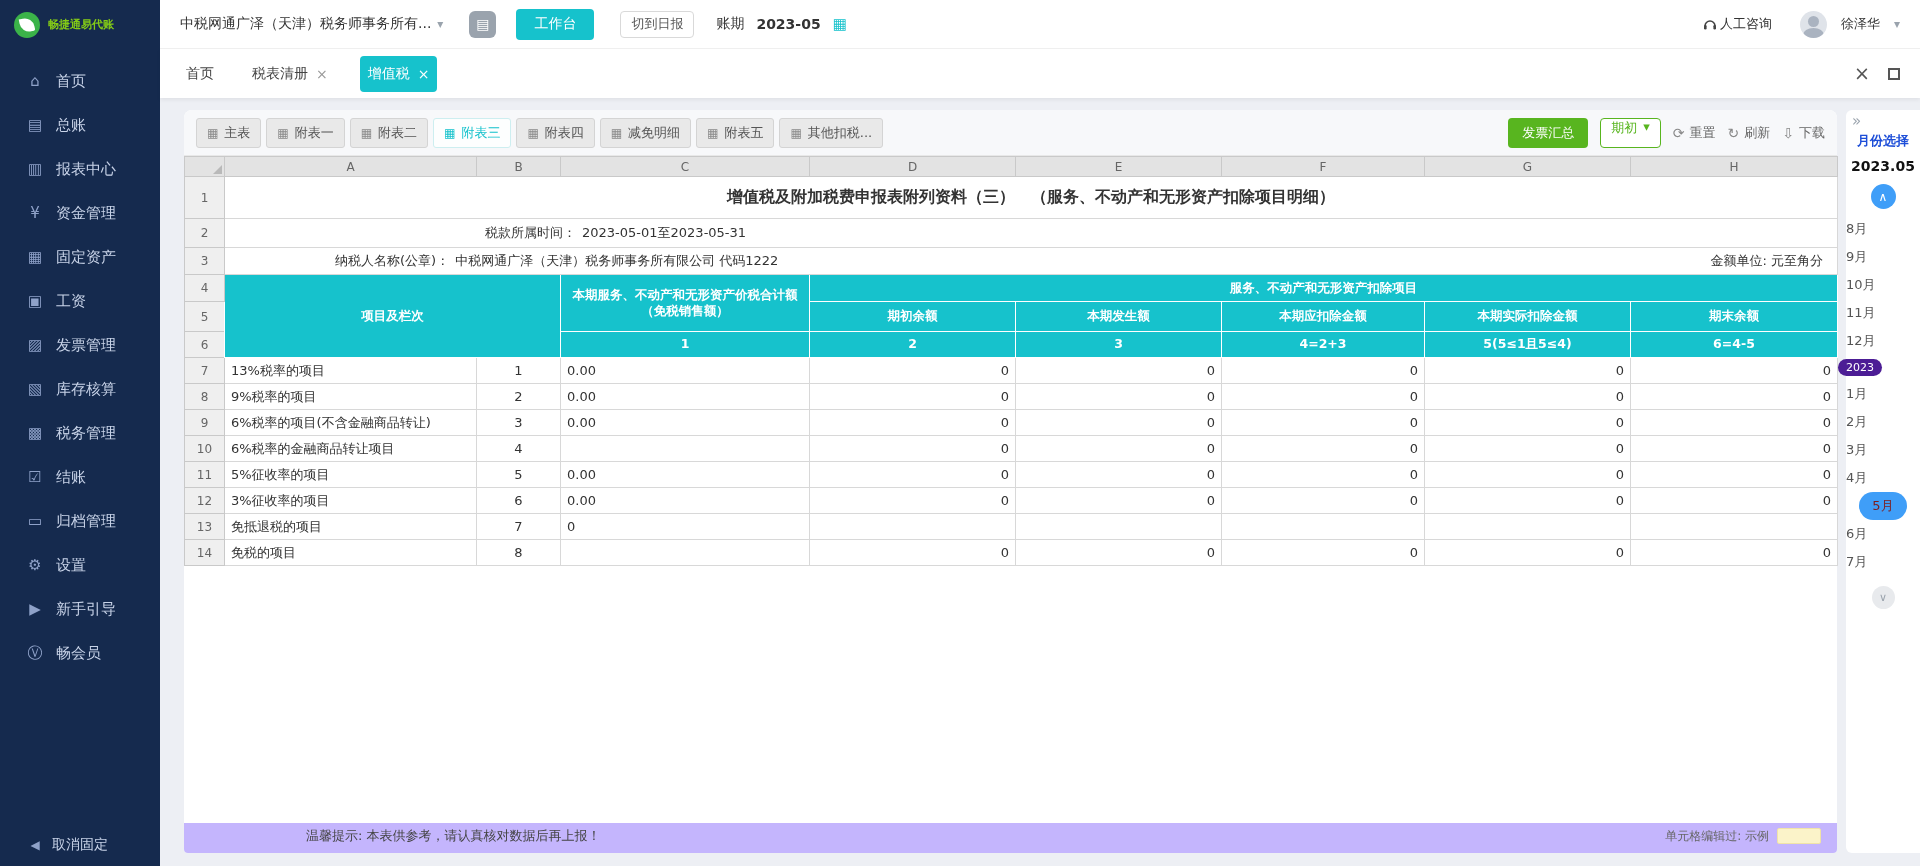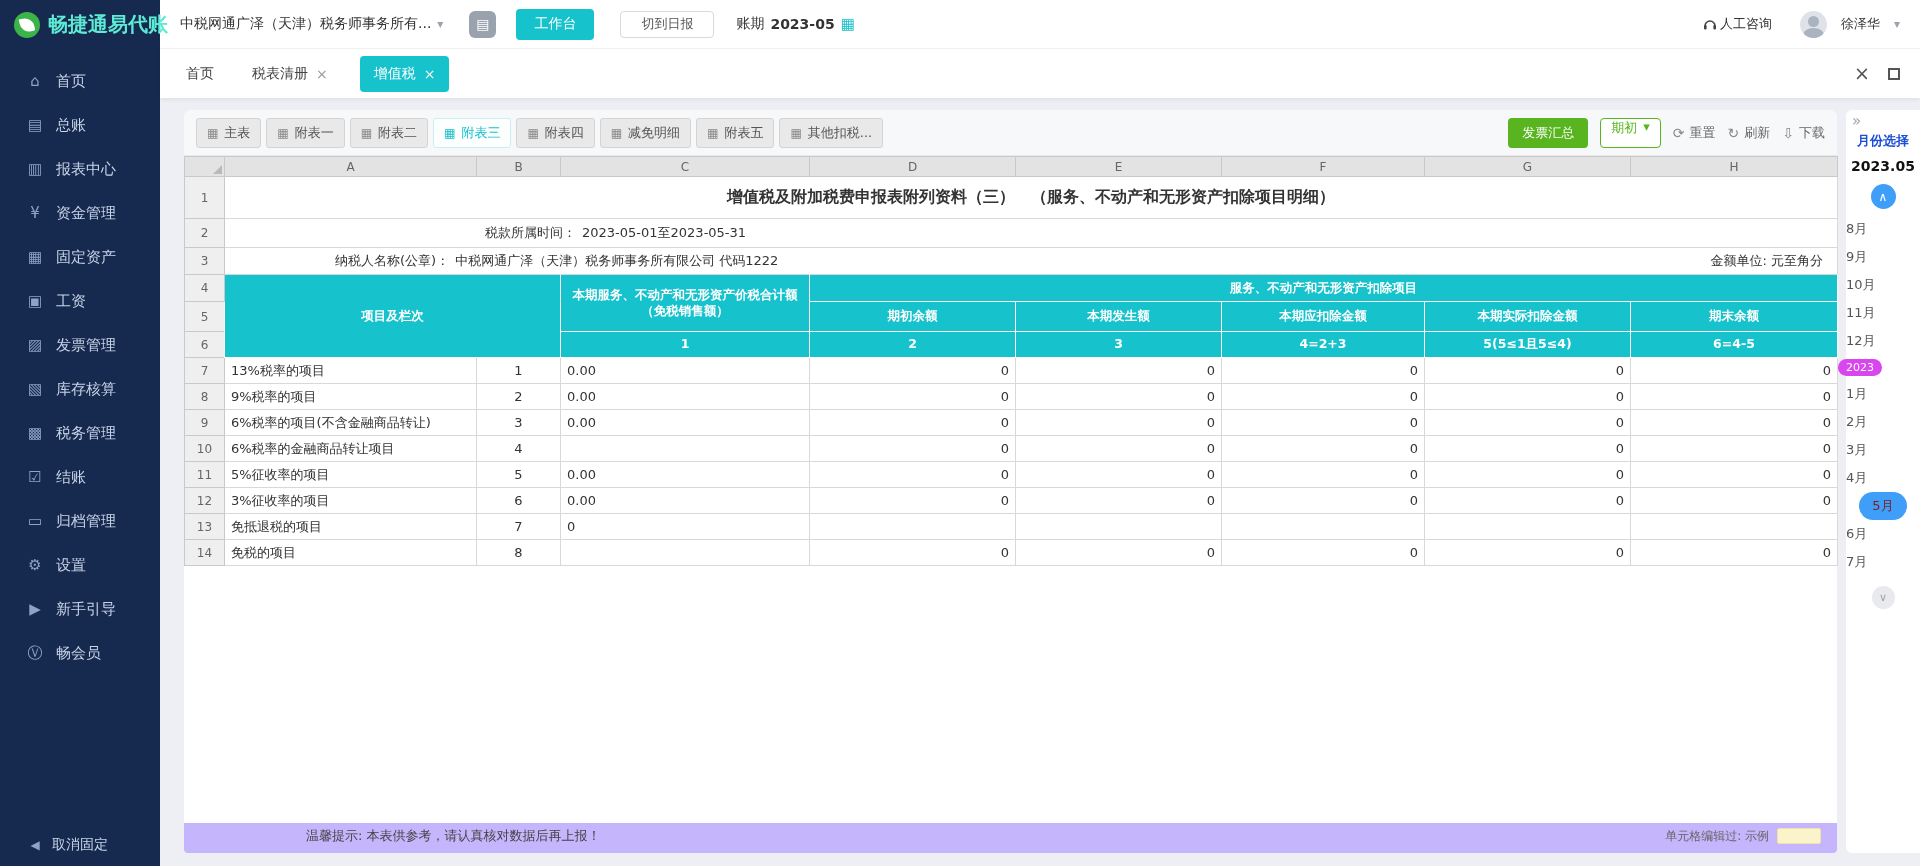--- a/index.html
+++ b/index.html
@@ -5,53 +5,53 @@
   * { box-sizing: border-box; margin: 0; padding: 0; }
   html,body { width:1920px; height:866px; overflow:hidden; }
   body { font-family:"DejaVu Sans","Liberation Sans",sans-serif; font-size:14px; color:#333; background:#edeff4; }
   .app { display:flex; width:1920px; height:866px; }
 
   
   .sidebar { width:160px; background:#152a4e; color:#c8d3e8; flex:0 0 160px; display:flex; flex-direction:column; position:relative; }
   .logo-row { height:49px; display:flex; align-items:center; padding-left:14px; gap:8px; }
   .logo-mark { width:26px; height:26px; border-radius:50%; background:#3bb349; position:relative; flex:0 0 26px; }
   .logo-mark::after { content:""; position:absolute; inset:6px; background:#fff; border-radius:0 70% 10% 70%; transform:rotate(-12deg); }
-  .logo-text { color:#5eead4; font-weight:bold; font-size:20px; white-space:nowrap; }
+  .logo-text { color:#84cc16; font-weight:bold; font-size:11px; white-space:nowrap; }
   .side-menu { padding-top:10px; }
   .side-item { height:44px; display:flex; align-items:center; padding-left:26px; gap:12px; cursor:pointer; font-size:15px; }
   .side-icon { width:18px; text-align:center; font-size:15px; color:#8fa2c9; }
   .sidebar-footer { position:absolute; bottom:0; left:0; right:0; height:42px; display:flex; align-items:center; padding-left:26px; gap:8px; font-size:14px; color:#c8d3e8; cursor:pointer; }
   .sidebar-footer .side-icon { font-size:12px; }
 
   
   .main { flex:1; display:flex; flex-direction:column; min-width:0; }
 
   
   .topbar { height:49px; background:#fff; display:flex; align-items:center; padding:0 20px; gap:14px; border-bottom:1px solid #f0f0f0; }
   .company { display:flex; align-items:center; gap:6px; max-width:300px; cursor:pointer; }
   .company-name { max-width:270px; overflow:hidden; text-overflow:ellipsis; white-space:nowrap; font-size:14px; color:#333; }
   .chev { color:#9aa3ad; font-size:12px; }
   .gray-iconbtn { width:27px; height:27px; border-radius:6px; background:#9aa3ad; color:#fff; display:flex; align-items:center; justify-content:center; font-size:14px; cursor:pointer; margin-left:12px; }
   .btn-workbench { height:31px; padding:0 18px; background:#16c2cc; color:#fff; border:none; border-radius:4px; font-size:14px; cursor:pointer; margin-left:6px; }
-  .btn-daily { height:27px; padding:0 20px; background:#fff; color:#555; border:1px solid #d9d9d9; border-radius:4px; font-size:13px; cursor:pointer; margin-left:12px; }
-  .period { display:flex; align-items:center; gap:6px; margin-left:8px; font-size:14px; color:#333; }
+  .btn-daily { height:27px; padding:0 10px; background:#fff; color:#555; border:1px solid #d9d9d9; border-radius:4px; font-size:13px; cursor:pointer; margin-left:12px; }
+  .period { display:flex; align-items:center; gap:12px; margin-left:8px; font-size:14px; color:#333; }
   .period-value { font-weight:bold; }
   .cal-icon { color:#16c2cc; font-size:15px; cursor:pointer; }
   .topbar-spacer { flex:1; }
   .support { display:flex; align-items:center; gap:2px; font-size:13px; color:#333; cursor:pointer; }
   .avatar { width:27px; height:27px; border-radius:50%; background:#dfe3e9; position:relative; overflow:hidden; margin-left:14px; flex:0 0 27px; }
   .avatar::before { content:""; position:absolute; top:5px; left:8px; width:11px; height:11px; border-radius:50%; background:#aab3c0; }
   .avatar::after { content:""; position:absolute; top:17px; left:3px; width:21px; height:14px; border-radius:50%; background:#aab3c0; }
   .username { font-size:13px; color:#333; cursor:pointer; }
 
   
   .pagetabs { height:49px; background:#fff; display:flex; align-items:center; padding:0 20px; gap:26px; box-shadow:0 2px 4px rgba(0,0,0,.06); position:relative; z-index:2; }
   .ptab { display:flex; align-items:center; gap:8px; font-size:14px; color:#444; cursor:pointer; height:36px; padding:0 6px; }
   .ptab-close { color:#999; font-size:14px; cursor:pointer; }
-  .ptab.active { background:#16c2cc; color:#fff; border-radius:4px; padding:0 14px; }
+  .ptab.active { background:#16c2cc; color:#fff; border-radius:4px; padding:0 8px; }
   .ptab.active .ptab-close { color:#fff; }
   .pagetabs-right { margin-left:auto; display:flex; align-items:center; gap:18px; }
   .close-tabs { font-size:19px; color:#555; cursor:pointer; line-height:1; }
   .fullscreen-icon { width:12px; height:12px; border:2px solid #555; display:inline-block; cursor:pointer; }
 
   
   .content { flex:1; display:flex; padding:12px 0 13px 24px; min-height:0; }
   .sheet-card { width:1653px; flex:0 0 1653px; background:#fff; border-radius:8px 8px 4px 4px; display:flex; flex-direction:column; min-height:0; }
 
   
@@ -92,21 +92,21 @@
 
   
   .month-panel { width:74px; flex:0 0 74px; margin-left:9px; background:#fff; border-radius:6px 0 0 6px; position:relative; padding-top:22px; text-align:center; }
   .panel-handle { position:absolute; top:2px; left:6px; color:#9aa3ad; font-size:15px; cursor:pointer; }
   .mp-title { font-size:13px; font-weight:bold; color:#1d4ed8; }
   .mp-current { font-size:14px; font-weight:bold; color:#111; margin-top:8px; }
   .mp-up { width:25px; height:25px; border-radius:50%; background:#3f9ef8; color:#fff; font-size:12px; display:flex; align-items:center; justify-content:center; margin:10px auto 6px; cursor:pointer; }
   .month-list { display:flex; flex-direction:column; align-items:flex-start; }
   .month-item { height:28px; line-height:28px; font-size:13px; color:#555; cursor:pointer; }
   .month-item.active { background:#3f9ef8; color:#7f1d1d; border-radius:14px; width:48px; margin:0 auto; }
-  .year-badge { align-self:flex-start; margin:4px 0 4px -8px; background:#d946ef; color:#fff; font-size:11px; padding:2px 8px; border-radius:9px; }
+  .year-badge { align-self:flex-start; margin:4px 0 4px -8px; background:#4c1d95; color:#fff; font-size:11px; padding:2px 8px; border-radius:9px; }
   .mp-down { width:23px; height:23px; border-radius:50%; background:#e8eaed; color:#9aa3ad; font-size:11px; display:flex; align-items:center; justify-content:center; margin:10px auto 0; cursor:pointer; }
 </style>
 </head>
 <body>
 
 <div class="app">
 
   <aside class="sidebar">
     <div class="logo-row">
       <span class="logo-mark"></span>

